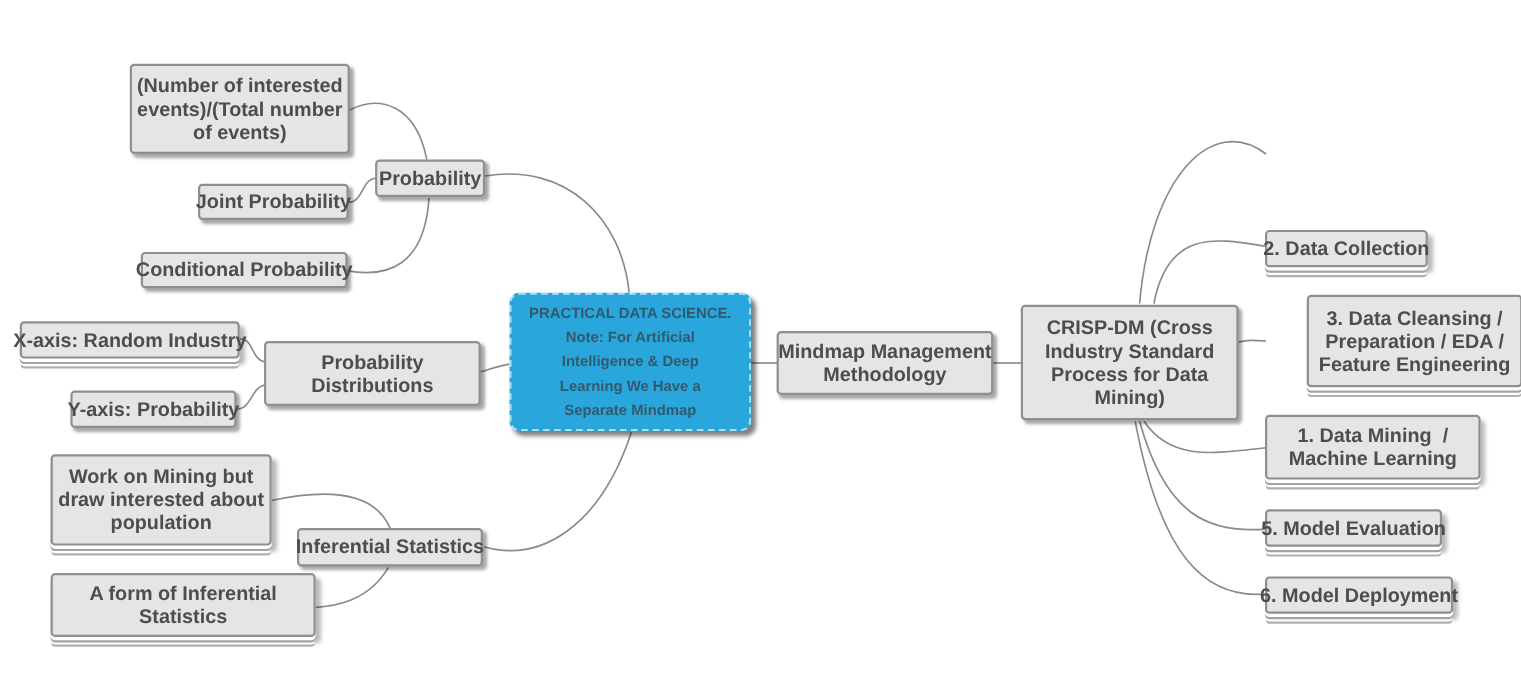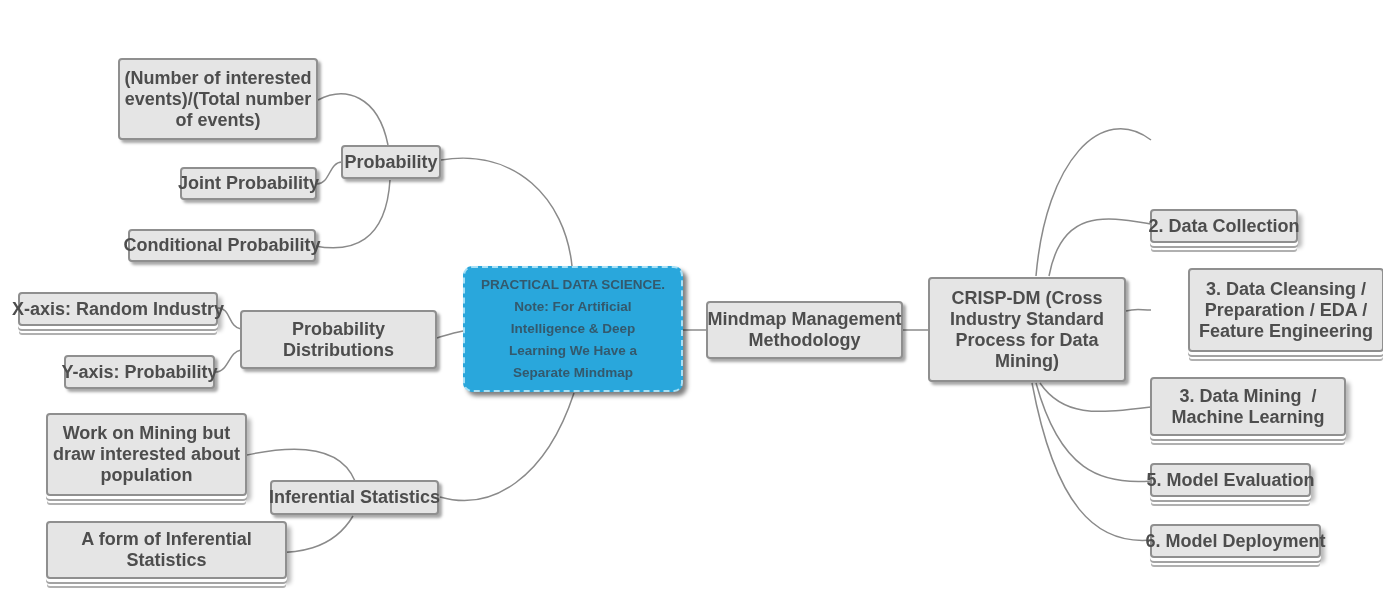--- a/index.html
+++ b/index.html
@@ -161,21 +161,21 @@
   </div>
   <div class="node stacked" id="n-step2">
     <span class="line">2. Data Collection</span>
   </div>
   <div class="node stacked" id="n-step3">
     <span class="line">3. Data Cleansing /</span>
     <span class="line">Preparation / EDA /</span>
     <span class="line">Feature Engineering</span>
   </div>
   <div class="node stacked" id="n-step4">
-    <span class="line">3. Data Mining  /</span>
+    <span class="line">1. Data Mining  /</span>
     <span class="line">Machine Learning</span>
   </div>
   <div class="node stacked" id="n-step5">
     <span class="line">5. Model Evaluation</span>
   </div>
   <div class="node stacked" id="n-step6">
     <span class="line">6. Model Deployment</span>
   </div>
 
 </div>

